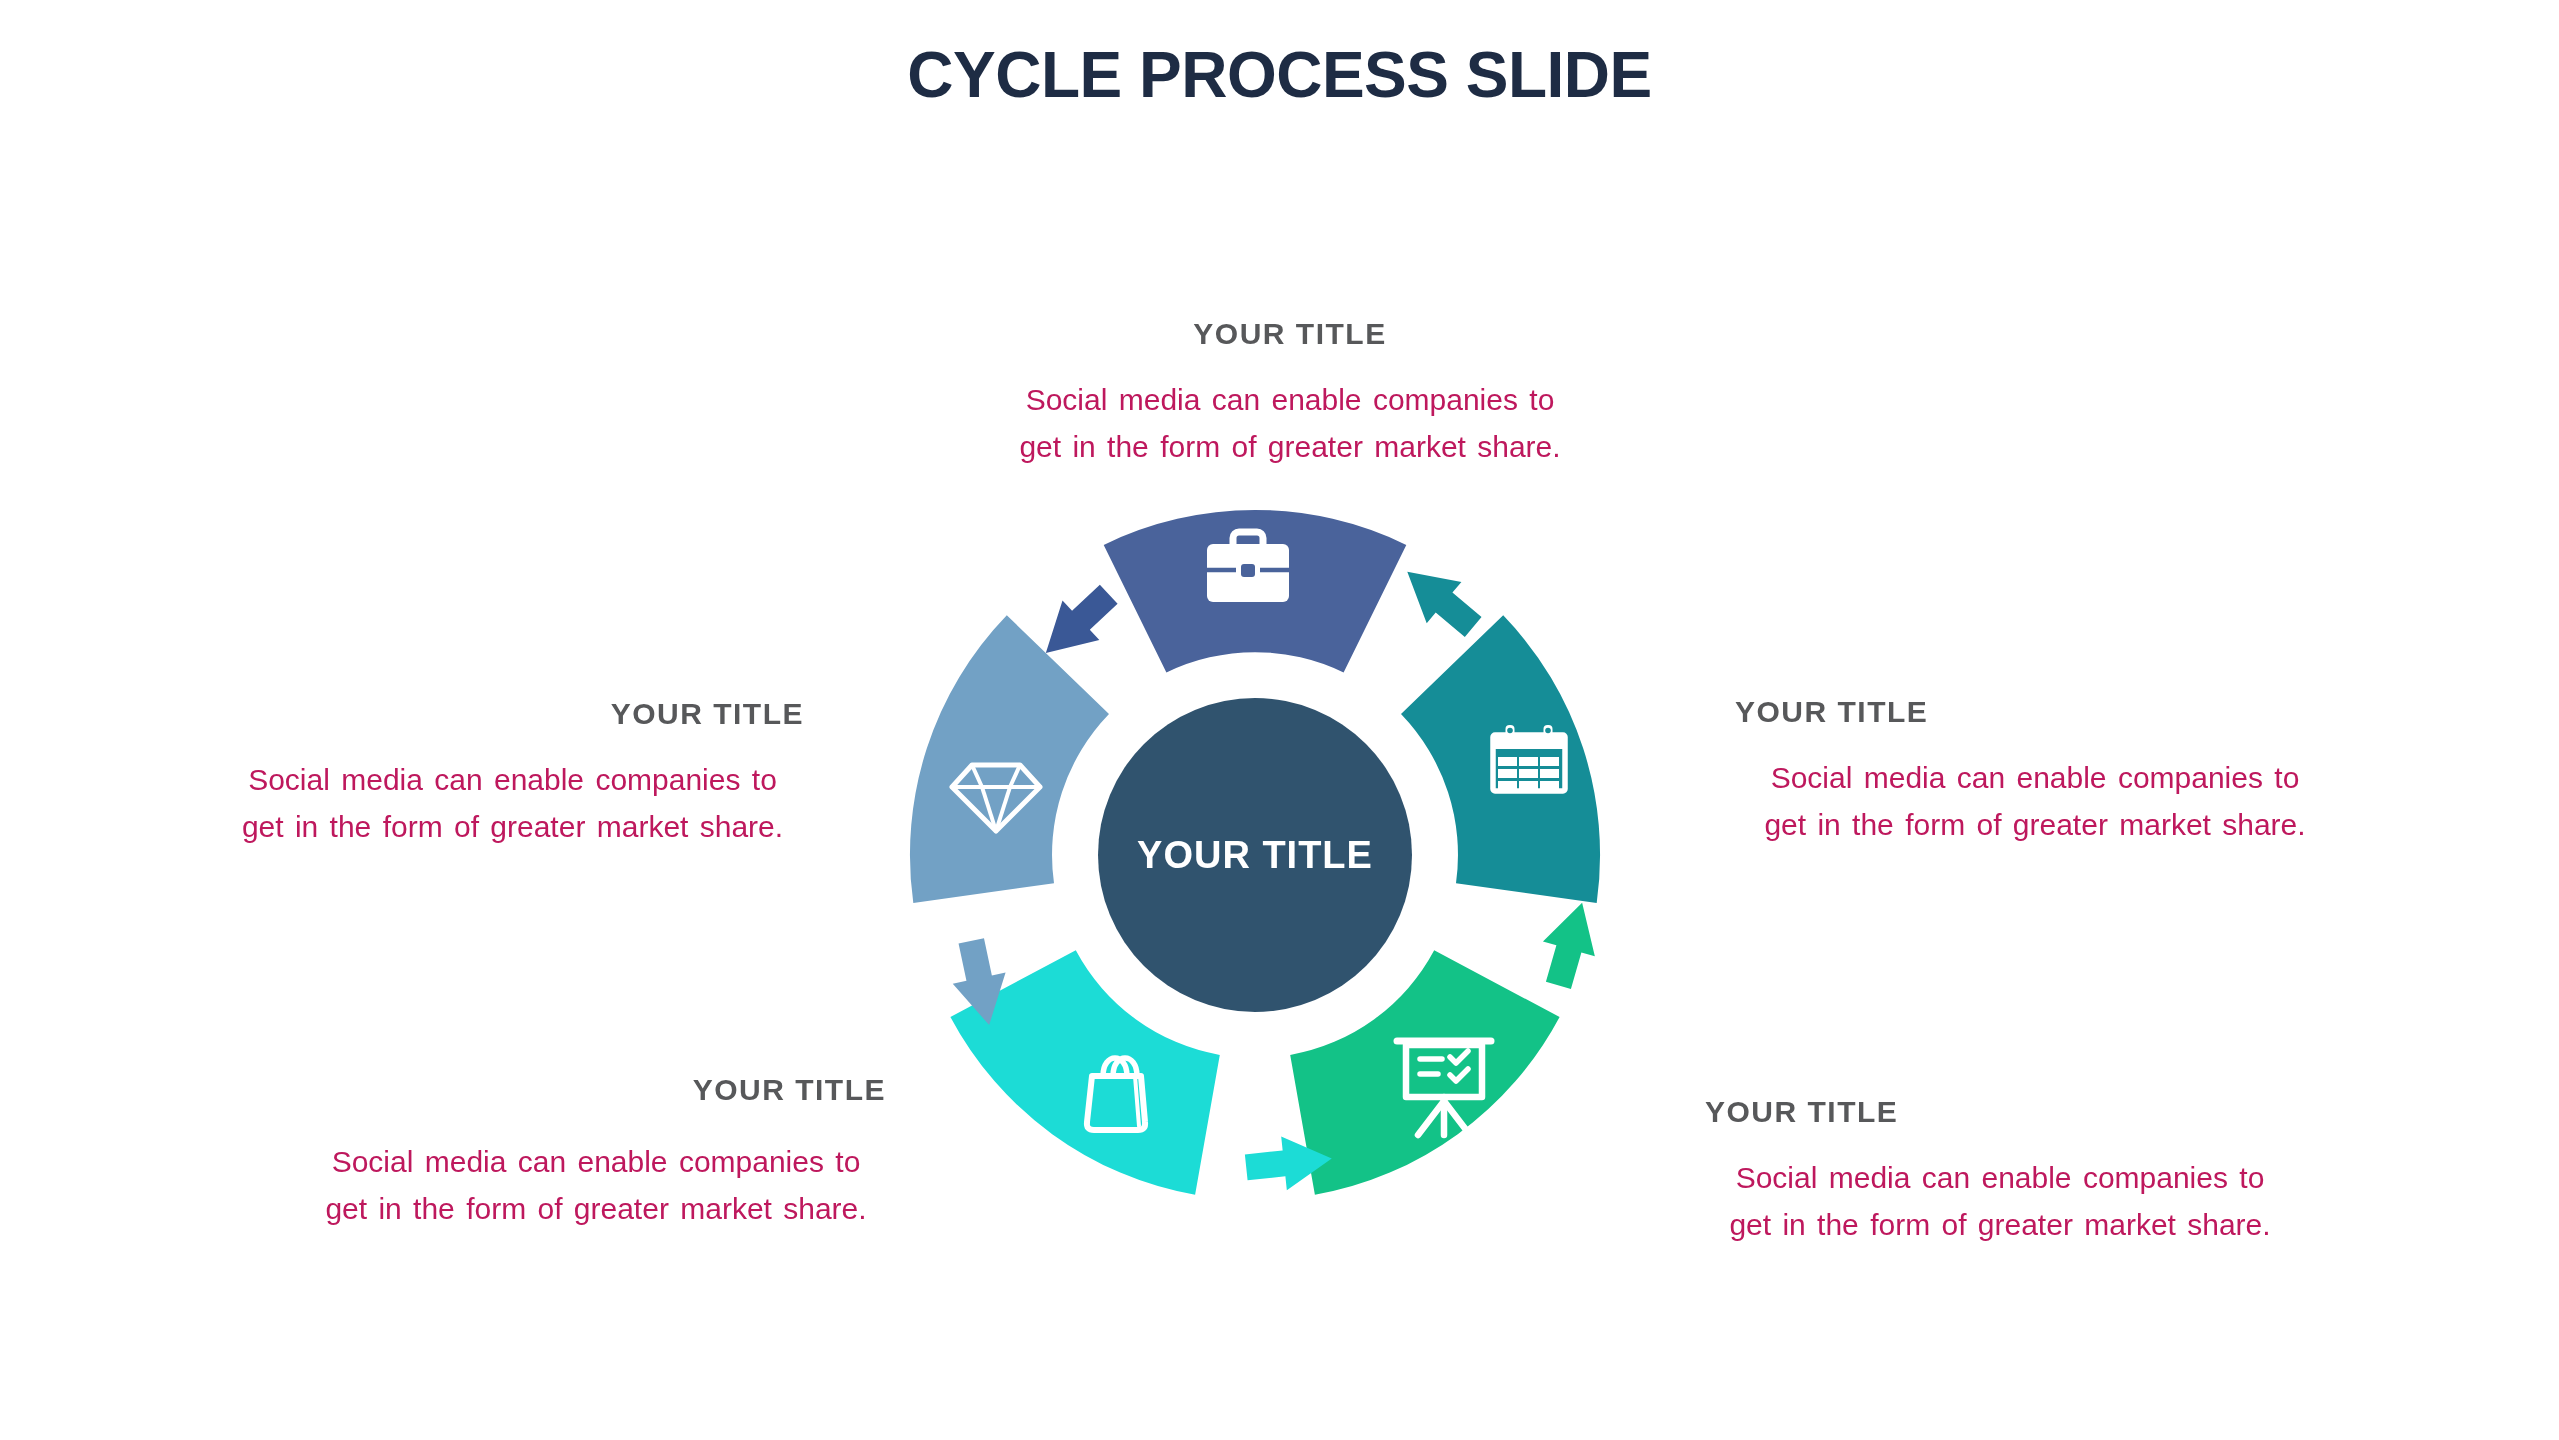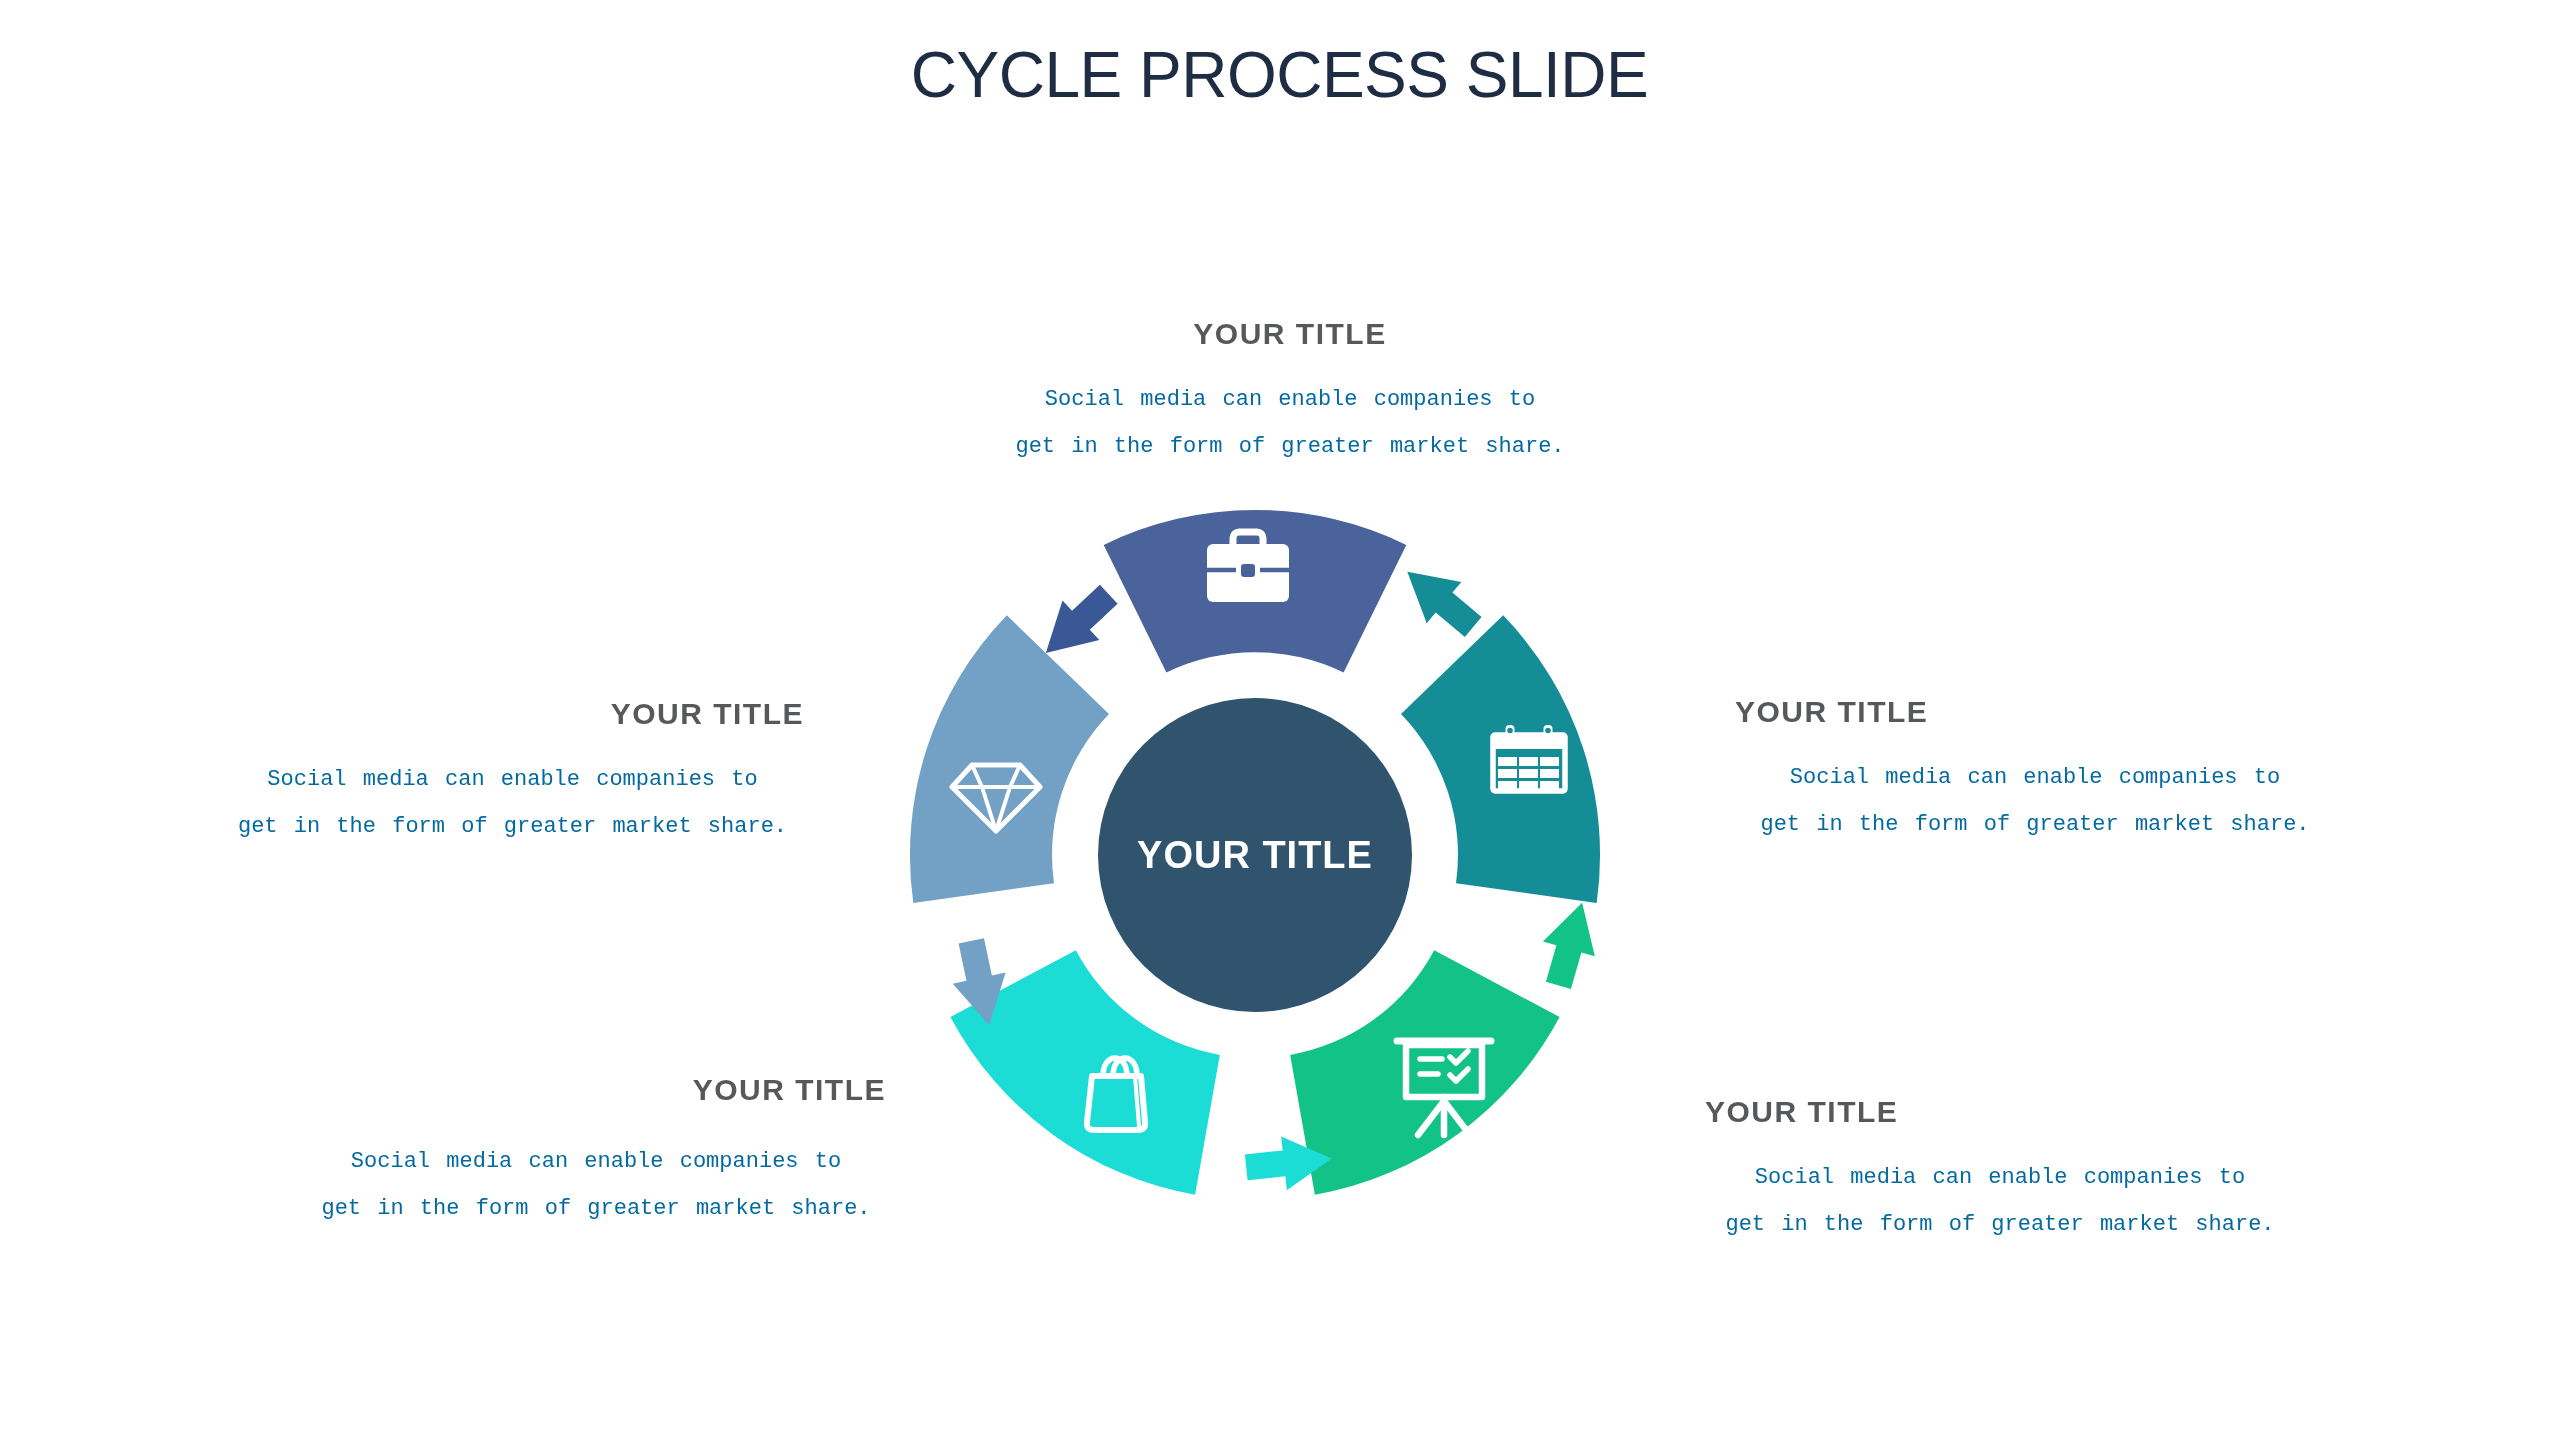--- a/index.html
+++ b/index.html
@@ -1,22 +1,22 @@
 <!DOCTYPE html>
 <html><head>
 <meta charset="utf-8">
 <style>
   html,body{margin:0;padding:0;background:#ffffff;}
   #slide{position:relative;width:2559px;height:1440px;background:#ffffff;overflow:hidden;
          font-family:"Liberation Sans",sans-serif;}
   .slide-title{position:absolute;left:0;top:38px;width:2559px;text-align:center;
-    font-size:64px;font-weight:normal;letter-spacing:-0.5px;color:#1e2c44;}
+    font-size:64px;font-weight:bold;letter-spacing:-0.5px;color:#1e2c44;}
   .tblock{position:absolute;}
   .tblock .bt{font-size:30px;font-weight:bold;letter-spacing:1.5px;color:#57585a;line-height:36px;}
-  .tblock .bb{margin-top:24px;font-size:22px;color:#0369a1;line-height:47px;word-spacing:3px;font-family:Liberation Mono, monospace;}
+  .tblock .bb{margin-top:24px;font-size:30px;color:#be185d;line-height:47px;word-spacing:3px;}
   .al-c .bt{text-align:center;} .al-c .bb{text-align:center;}
   .al-r .bt{text-align:right;padding-right:6px;} .al-r .bb{text-align:center;}
   .al-l .bt{text-align:left;} .al-l .bb{text-align:center;}
   #blk-top{left:990px;top:316px;width:600px;}
   #blk-left{left:215px;top:696px;width:595px;}
   #blk-right{left:1735px;top:694px;width:600px;}
   #blk-bleft{left:300px;top:1072px;width:592px;}
   #blk-bright{left:1705px;top:1094px;width:590px;}
   #blk-bleft .bb{margin-top:30px;}
   #wheel{position:absolute;left:865px;top:465px;}

